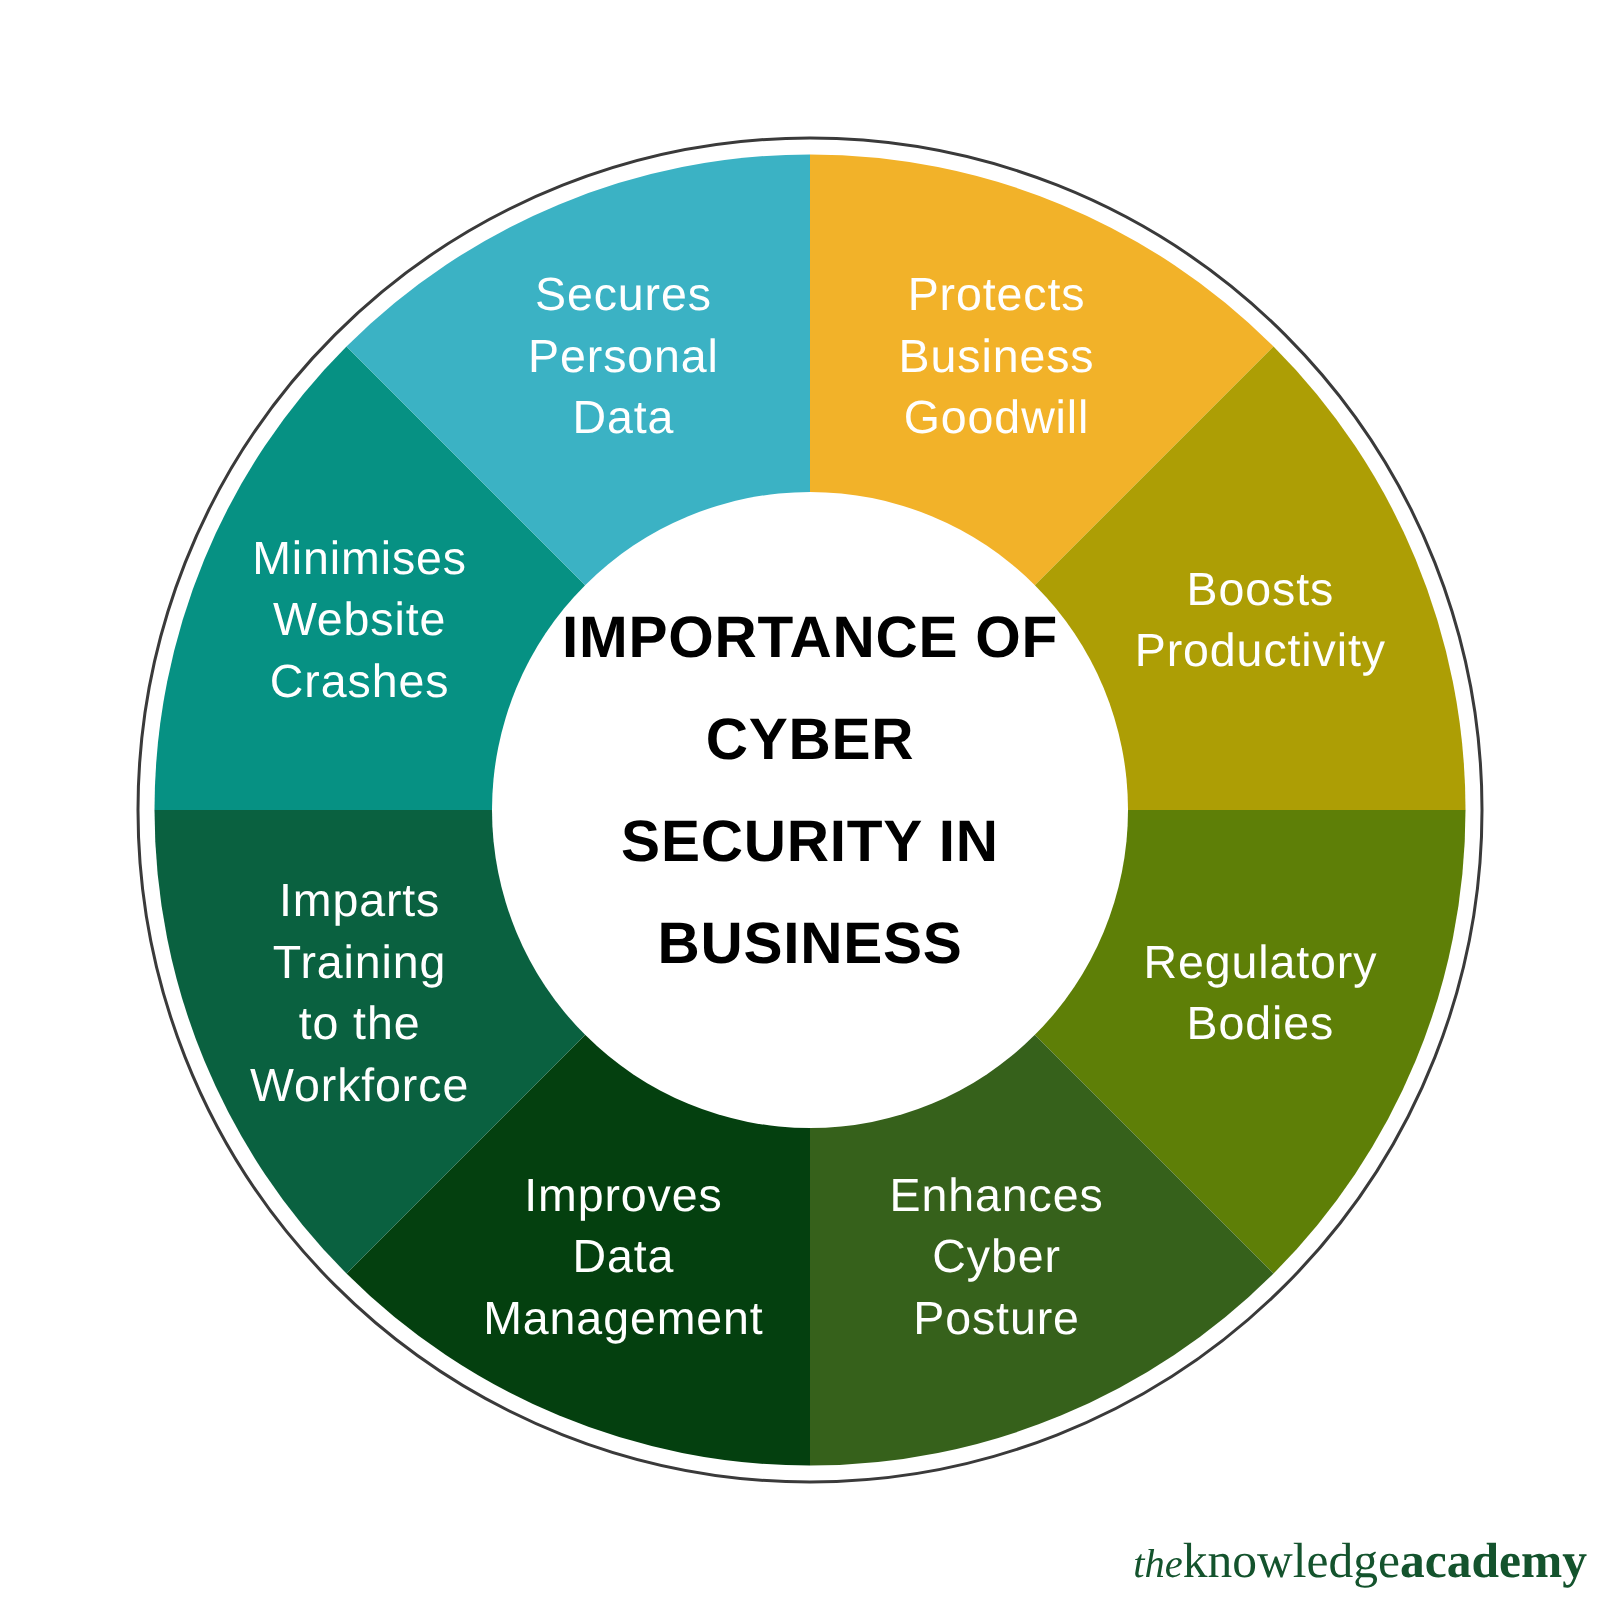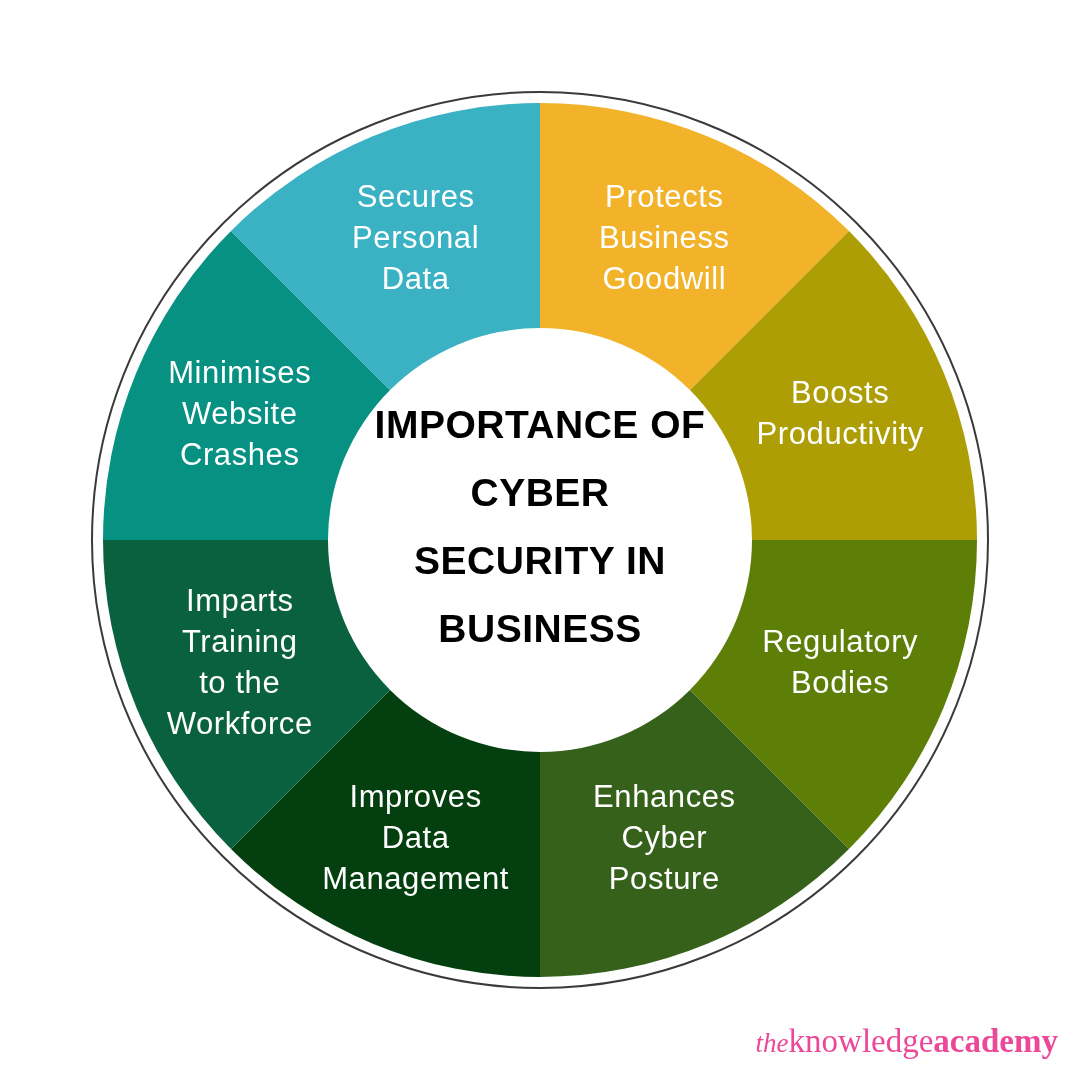--- a/index.html
+++ b/index.html
@@ -30,21 +30,21 @@
     font-family:"Liberation Sans", sans-serif;
     font-size:39px;
     font-weight:700;
     letter-spacing:0.5px;
     text-anchor:middle;
   }
   #brand-logo{
     position:absolute;
     right:22px;
     bottom:22px;
-    color:#ec4899;
+    color:#14532d;
     font-family:"Liberation Serif", serif;
     font-size:33px;
     line-height:1;
     white-space:nowrap;
   }
   #brand-logo .b-the{font-style:italic;font-weight:400;font-size:27px;}
   #brand-logo .b-knowledge{font-weight:400;}
   #brand-logo .b-academy{font-weight:700;}
 </style>
 </head>

